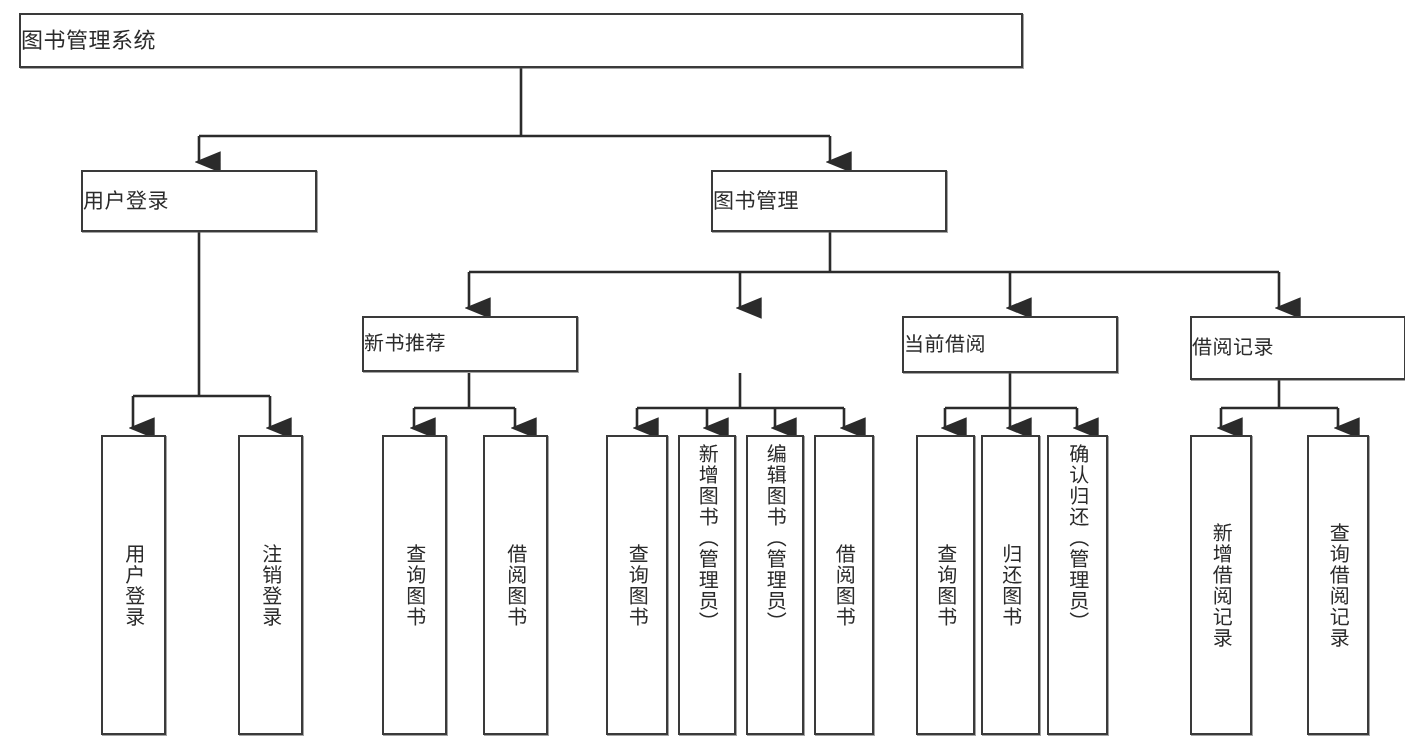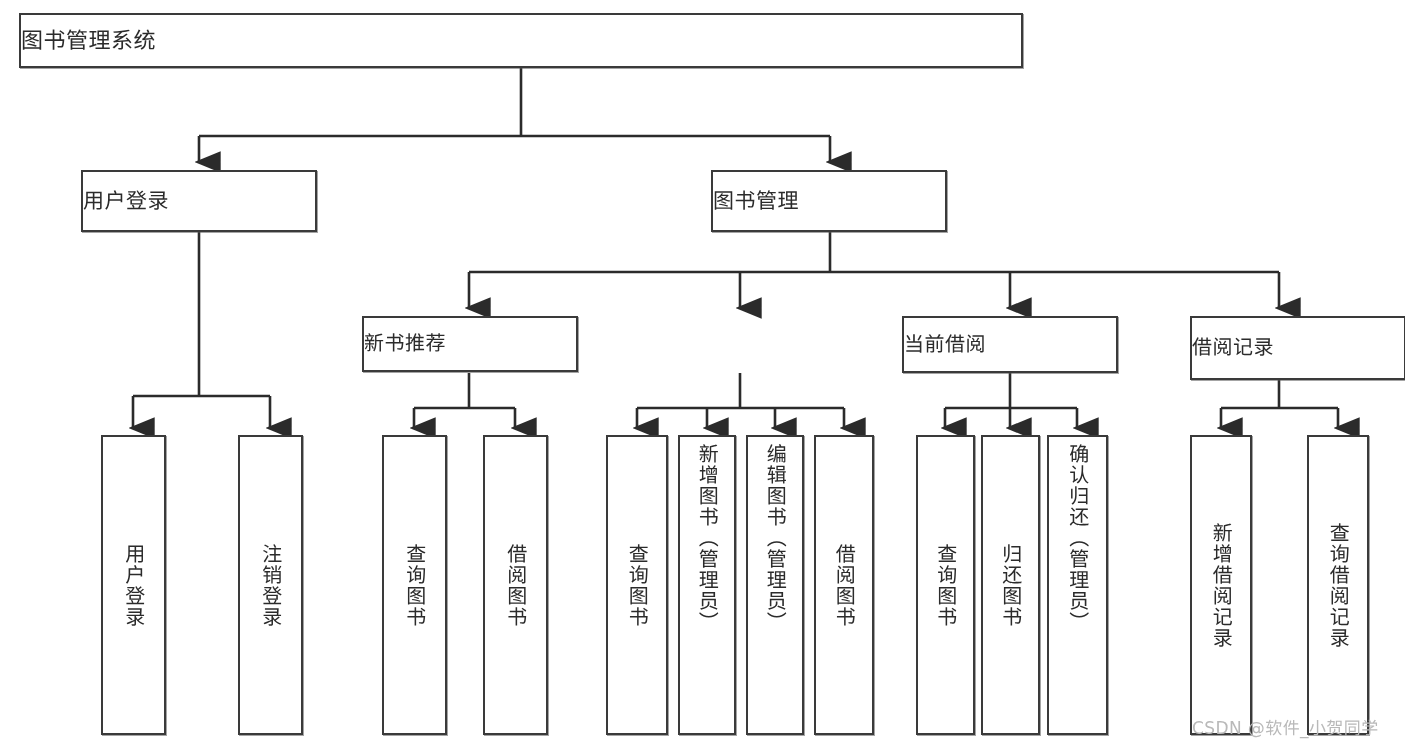--- a/index.html
+++ b/index.html
@@ -187,15 +187,14 @@
     <span class="node-label">确认归还（管理员）</span>
   </div>
 
   <div class="node leaf centered" style="left:1190px; top:435px; width:62px; height:300px;">
     <span class="node-label">新增借阅记录</span>
   </div>
   <div class="node leaf centered" style="left:1307px; top:435px; width:62px; height:300px;">
     <span class="node-label">查询借阅记录</span>
   </div>
 
-  <div id="watermark">CSDN @软件_小贺同学</div>
 
 </div>
 
 </body></html>

